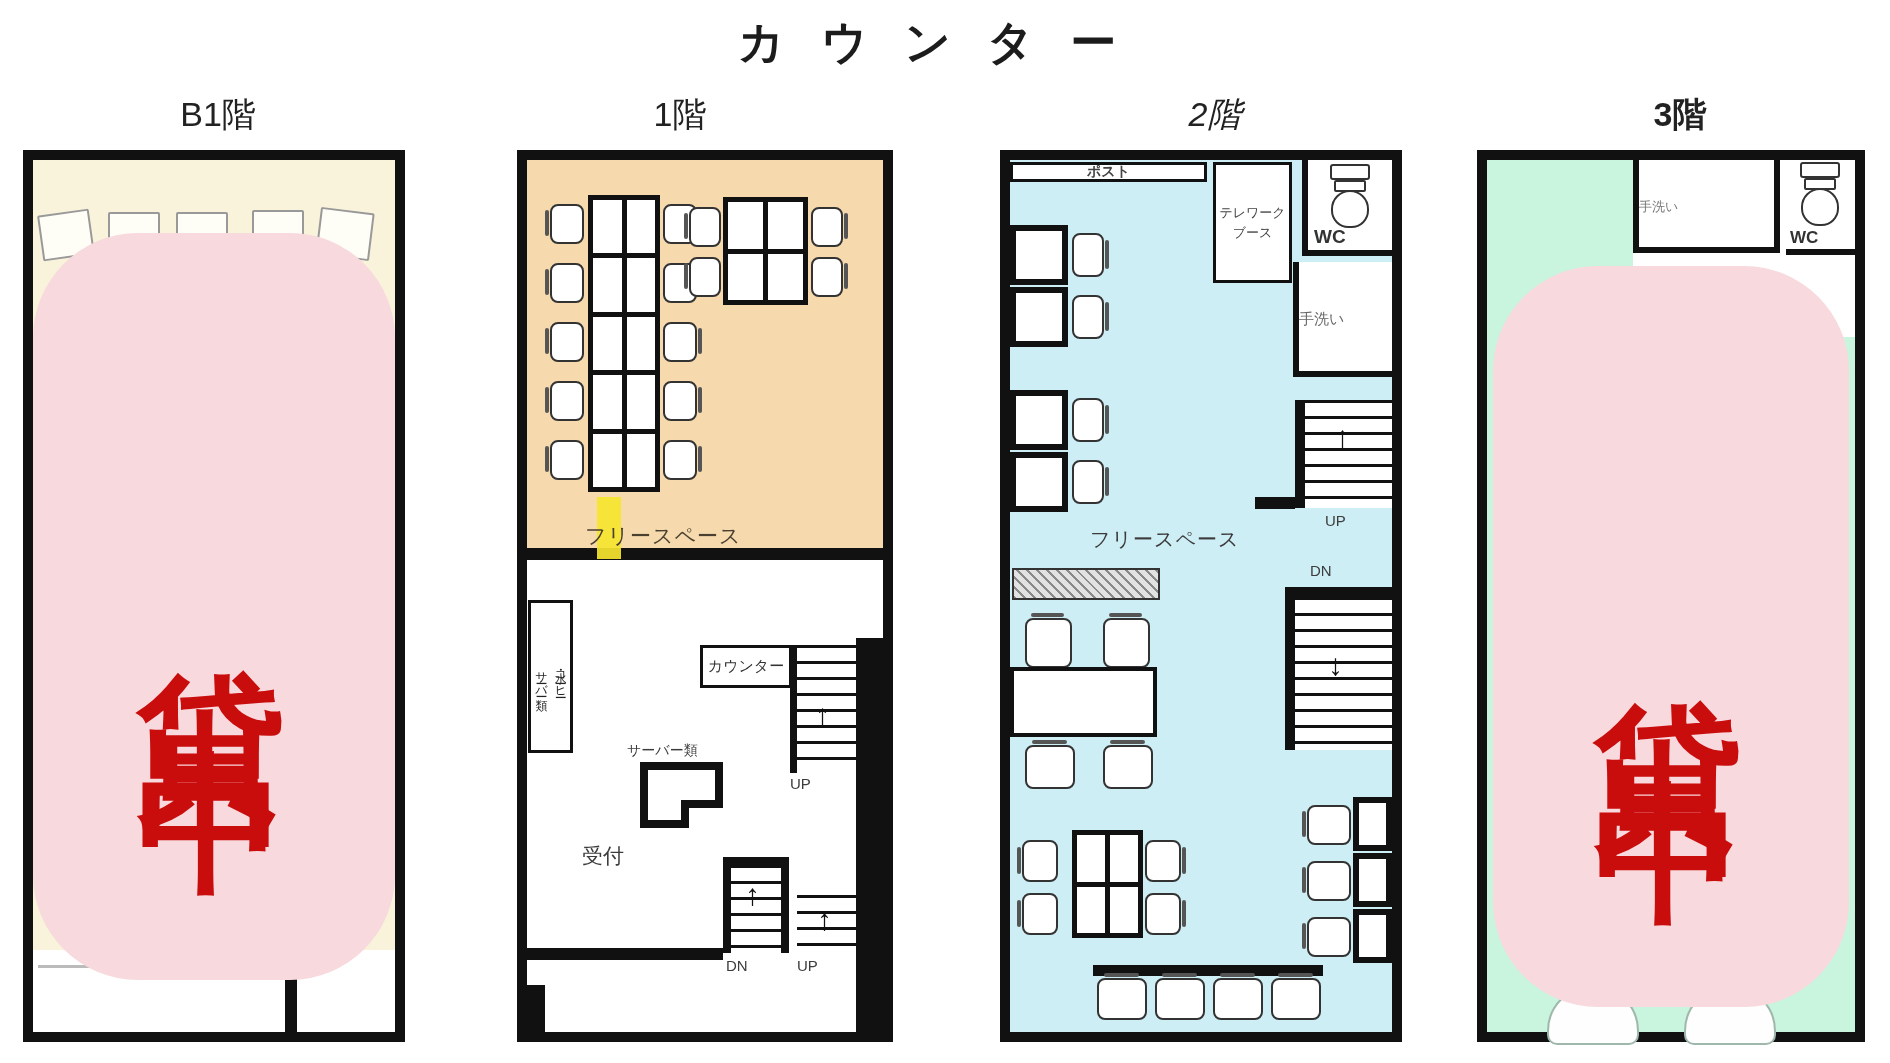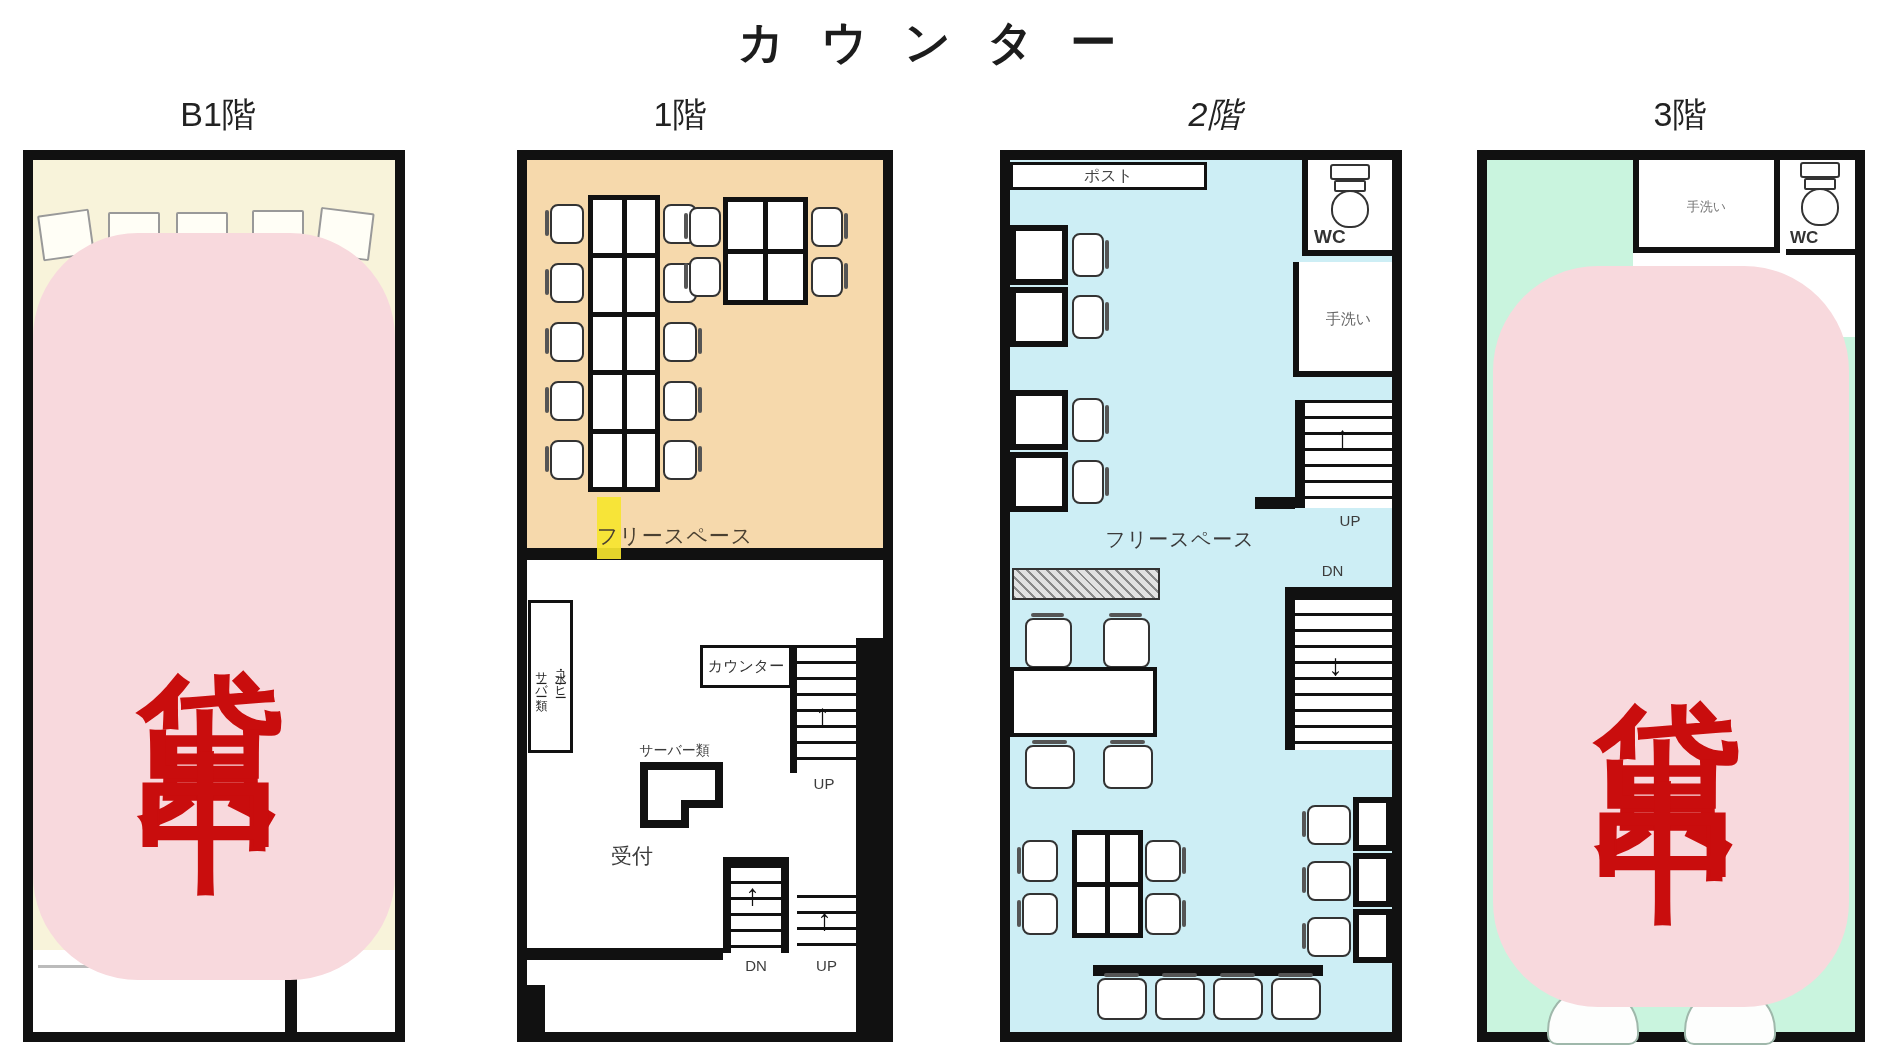--- a/index.html
+++ b/index.html
@@ -21,21 +21,21 @@
   .chair{background:#fff;border:2px solid #333;border-radius:8px;box-sizing:border-box;}
   .chair.bl::after{content:"";position:absolute;left:-7px;top:12%;width:4px;height:72%;background:#555;border-radius:2px;}
   .chair.br::after{content:"";position:absolute;right:-7px;top:12%;width:4px;height:72%;background:#555;border-radius:2px;}
   .chair.bt::after{content:"";position:absolute;top:-7px;left:10%;height:4px;width:76%;background:#555;border-radius:2px;}
   .grid-table{background:#111;display:grid;gap:5px;padding:5px;box-sizing:border-box;}
   .grid-table > div{background:#fff;}
   .booth{background:#fff;border:6px solid #111;box-sizing:border-box;}
   .ghost-desk{background:#fffef6;border:2px solid #999;border-radius:2px;}
   .stairs{background:#fff;background-image:repeating-linear-gradient(180deg,#111 0 3px,transparent 3px 16px);box-sizing:border-box;}
   .arr{font-size:30px;font-weight:bold;color:#111;line-height:1;}
-  .lbl{color:#3c3c3c;text-align:center;}
+  .lbl{color:#3c3c3c;text-align:left;}
   .wall{background:#111;}
   .outline-box{background:#fff;border:3px solid #111;box-sizing:border-box;
                display:flex;align-items:center;justify-content:center;text-align:center;}
   .preline{white-space:pre-line;}
   .toilet .tank{position:absolute;left:50%;transform:translateX(-50%);top:0;width:36px;height:12px;
                 background:#fff;border:2px solid #333;border-radius:3px;}
   .toilet .tank2{position:absolute;left:50%;transform:translateX(-50%);top:16px;width:28px;height:8px;
                  background:#fff;border:2px solid #333;border-radius:2px;}
   .toilet .bowl{position:absolute;left:50%;transform:translateX(-50%);top:26px;width:34px;height:34px;
                 background:#fff;border:2px solid #333;border-radius:50% 50% 46% 46%;}
@@ -44,21 +44,21 @@
   .round-chair{background:#fdfefd;border:2px solid #9fb8ab;border-radius:46px 46px 10px 10px;box-sizing:border-box;}
 </style>
 </head>
 <body>
 
 <div class="main-title">カウンター</div>
 
 <div class="floor-label" style="left:138px;top:92px;">B1階</div>
 <div class="floor-label" style="left:600px;top:92px;">1階</div>
 <div class="floor-label" style="left:1135px;top:92px;font-style:italic;">2階</div>
-<div class="floor-label" style="left:1600px;top:92px;">3階</div>
+<div class="floor-label" style="left:1600px;top:92px;font-weight:bold;">3階</div>
 
 <div class="plan" style="left:23px;top:150px;width:382px;height:892px;background:#f8f3da;">
   <div class="ghost-desk" style="left:7px;top:52px;width:48px;height:42px;transform:rotate(-8deg);"></div>
   <div class="ghost-desk" style="left:75px;top:52px;width:48px;height:40px;"></div>
   <div class="ghost-desk" style="left:143px;top:52px;width:48px;height:40px;"></div>
   <div class="ghost-desk" style="left:219px;top:50px;width:48px;height:42px;"></div>
   <div class="ghost-desk" style="left:285px;top:50px;width:50px;height:44px;transform:rotate(7deg);"></div>
   <div style="left:0;top:790px;width:362px;height:82px;background:#fff;"></div>
   <div style="left:5px;top:805px;width:150px;height:3px;background:#bbb;"></div>
   <div class="wall" style="left:252px;top:818px;width:12px;height:54px;"></div>
@@ -130,21 +130,23 @@
   <div class="lbl" style="left:199px;top:797px;width:60px;font-size:15px;">DN</div>
   <div class="stairs" style="left:270px;top:735px;width:59px;height:58px;"></div>
   <div class="arr" style="left:290px;top:745px;">↑</div>
   <div class="lbl" style="left:270px;top:797px;width:59px;font-size:15px;">UP</div>
 
   <div class="wall" style="left:0;top:788px;width:196px;height:12px;"></div>
   <div class="wall" style="left:0;top:825px;width:18px;height:47px;"></div>
 </div>
 
 <div class="plan" style="left:1000px;top:150px;width:402px;height:892px;background:#cdeef5;">
-  <div class="outline-box" style="left:0;top:2px;width:197px;height:28px;font-size:16px;color:#444;">ポスト</div>
+  <div class="outline-box" style="left:0;top:2px;width:197px;height:20px;font-size:14px;color:#444;font-weight:bold;">ポスト</div>
+  <div class="outline-box preline" style="left:203px;top:2px;width:79px;height:121px;font-size:13px;color:#444;line-height:1.5;">テレワーク
+ブース</div>
 
   <div style="left:292px;top:0;width:90px;height:96px;background:#fff;border-left:6px solid #111;border-bottom:6px solid #111;box-sizing:border-box;">
     <div class="toilet" style="position:absolute;left:20px;top:4px;width:44px;height:62px;">
       <div class="tank"></div>
         <div class="tank2"></div>
         <div class="bowl"></div>
     </div>
     <div style="position:absolute;left:6px;bottom:2px;font-size:19px;font-weight:bold;color:#333;">WC</div>
   </div>
 

